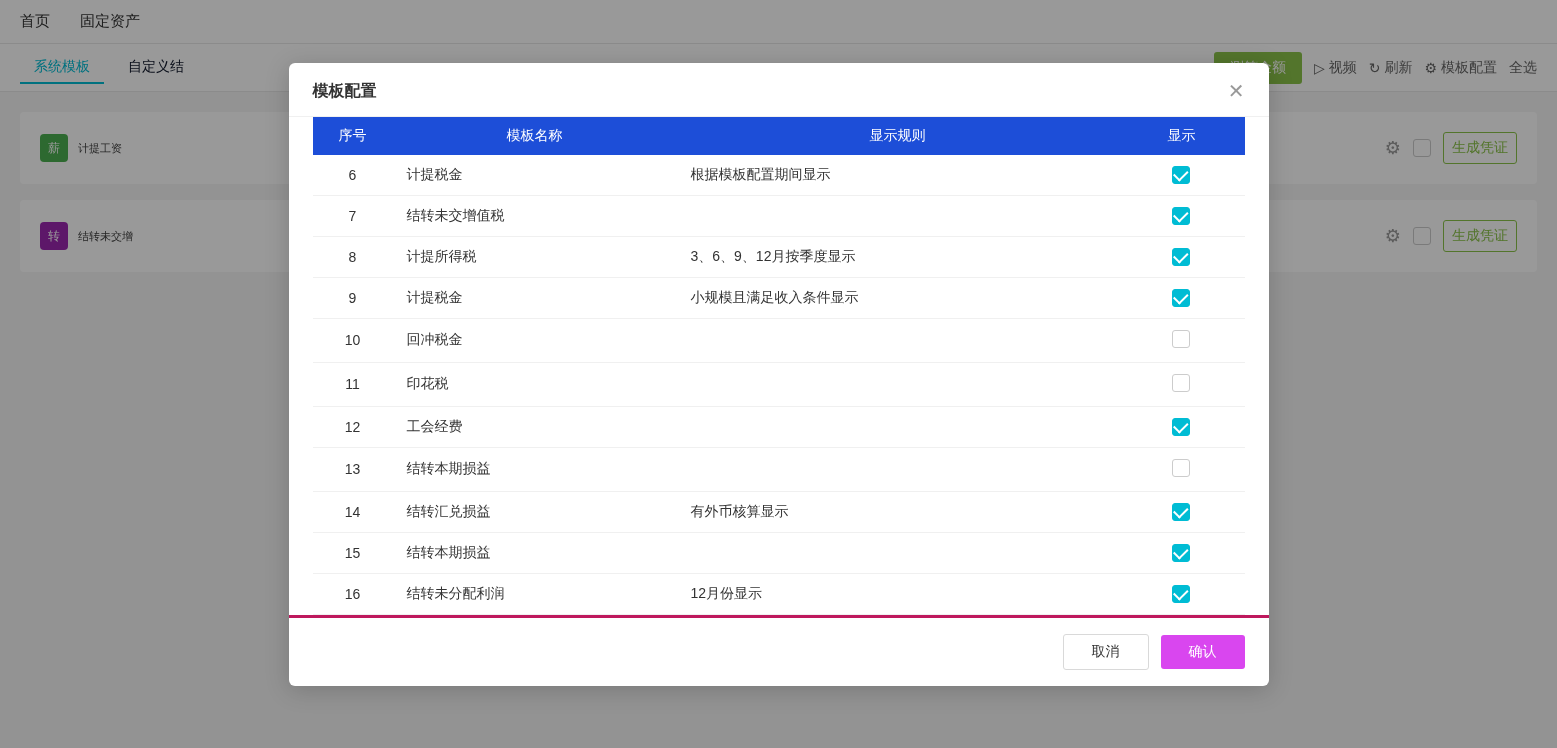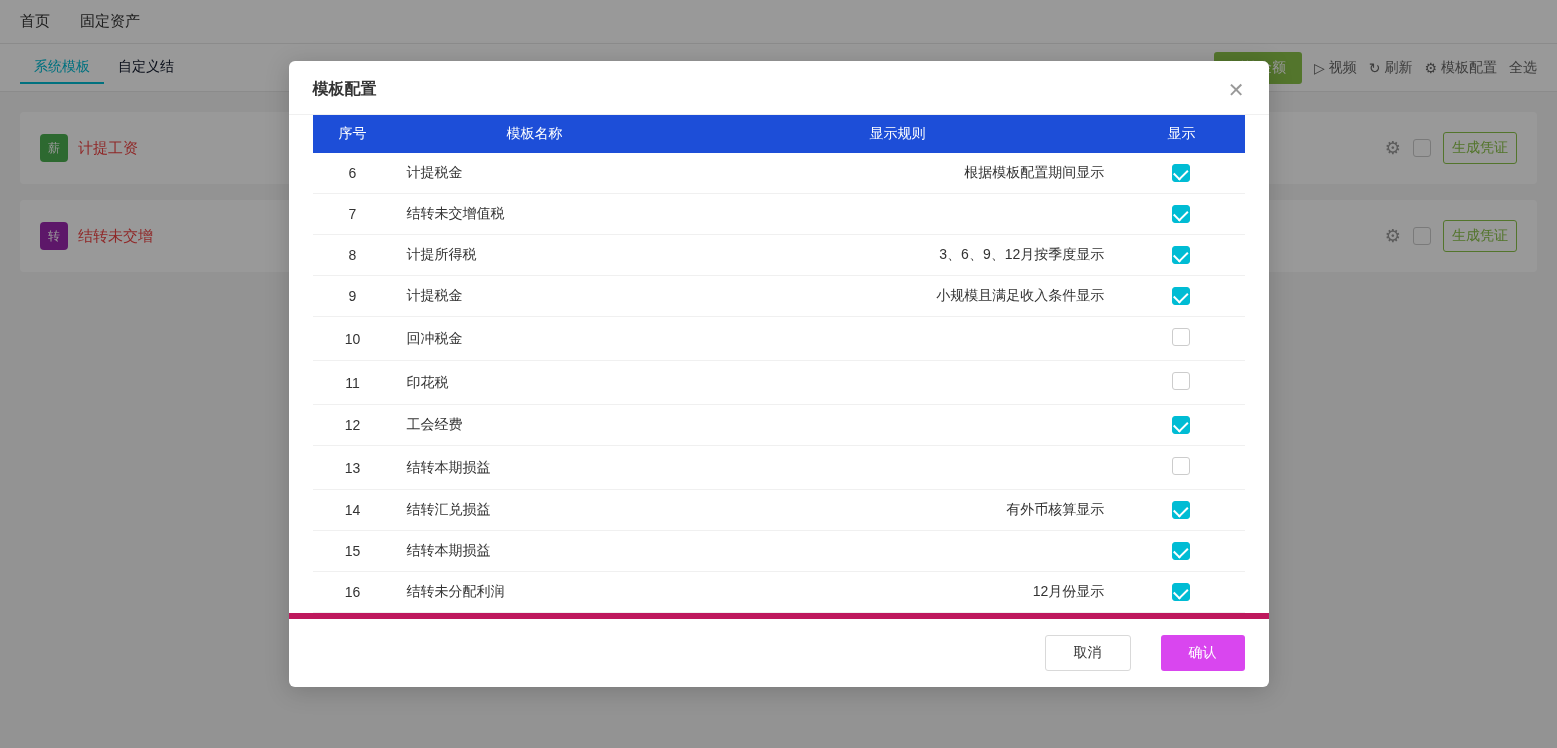--- a/index.html
+++ b/index.html
@@ -44,20 +44,21 @@
       height: 48px;
       display: flex;
       align-items: center;
       padding: 0 20px;
       gap: 10px;
       border-bottom: 1px solid #e8e8e8;
       justify-content: space-between;
     }
     .sub-header-left {
       display: flex;
+      gap: 10px;
     }
     .tab-btn {
       padding: 6px 14px;
       border: none;
       background: none;
       cursor: pointer;
       font-size: 14px;
       color: #00bcd4;
       border-bottom: 2px solid #00bcd4;
     }
@@ -113,21 +114,21 @@
       height: 28px;
       border-radius: 4px;
       display: flex;
       align-items: center;
       justify-content: center;
       font-size: 12px;
       color: #fff;
     }
     .icon-green { background: #4caf50; }
     .icon-purple { background: #9c27b0; }
-    .card-title { font-size: 15px; color: #ef4444; font-weight: 500; }
+    .card-title { font-size: 11px; color: #404040; font-weight: 500; }
     .card-amount { font-size: 28px; font-weight: bold; color: #333; }
     .card-right { display: flex; align-items: center; gap: 12px; }
     .btn-generate {
       background: #fff;
       color: #8bc34a;
       border: 1px solid #8bc34a;
       padding: 6px 8px;
       border-radius: 3px;
       cursor: pointer;
       font-size: 14px;
@@ -204,21 +205,21 @@
       padding: 11px 14px;
       border-bottom: 1px solid #f0f0f0;
       text-align: center;
       color: #333;
       font-size: 14px;
     }
     .config-table tbody tr td:nth-child(2) {
       text-align: left;
     }
     .config-table tbody tr td:nth-child(3) {
-      text-align: right;
+      text-align: left;
     }
     .config-table tbody tr td:nth-child(4) {
       text-align: center;
     }
 
     
     .cb-checked {
       display: inline-flex;
       align-items: center;
       justify-content: center;
@@ -248,22 +249,23 @@
 
     
     .modal-body::-webkit-scrollbar { width: 6px; }
     .modal-body::-webkit-scrollbar-thumb { background: #ccc; border-radius: 3px; }
 
     
     .modal-footer {
       padding: 16px 24px;
       display: flex;
       justify-content: flex-end;
-      gap: 30px;
-      border-top: 6px solid #be185d;
+      gap: 12px;
+      border-top: 3px solid #be185d;
+      align-items: center;
     }
     .btn-cancel {
       padding: 8px 28px;
       border: 1px solid #d9d9d9;
       background: #fff;
       color: #333;
       border-radius: 3px;
       font-size: 14px;
       cursor: pointer;
     }

